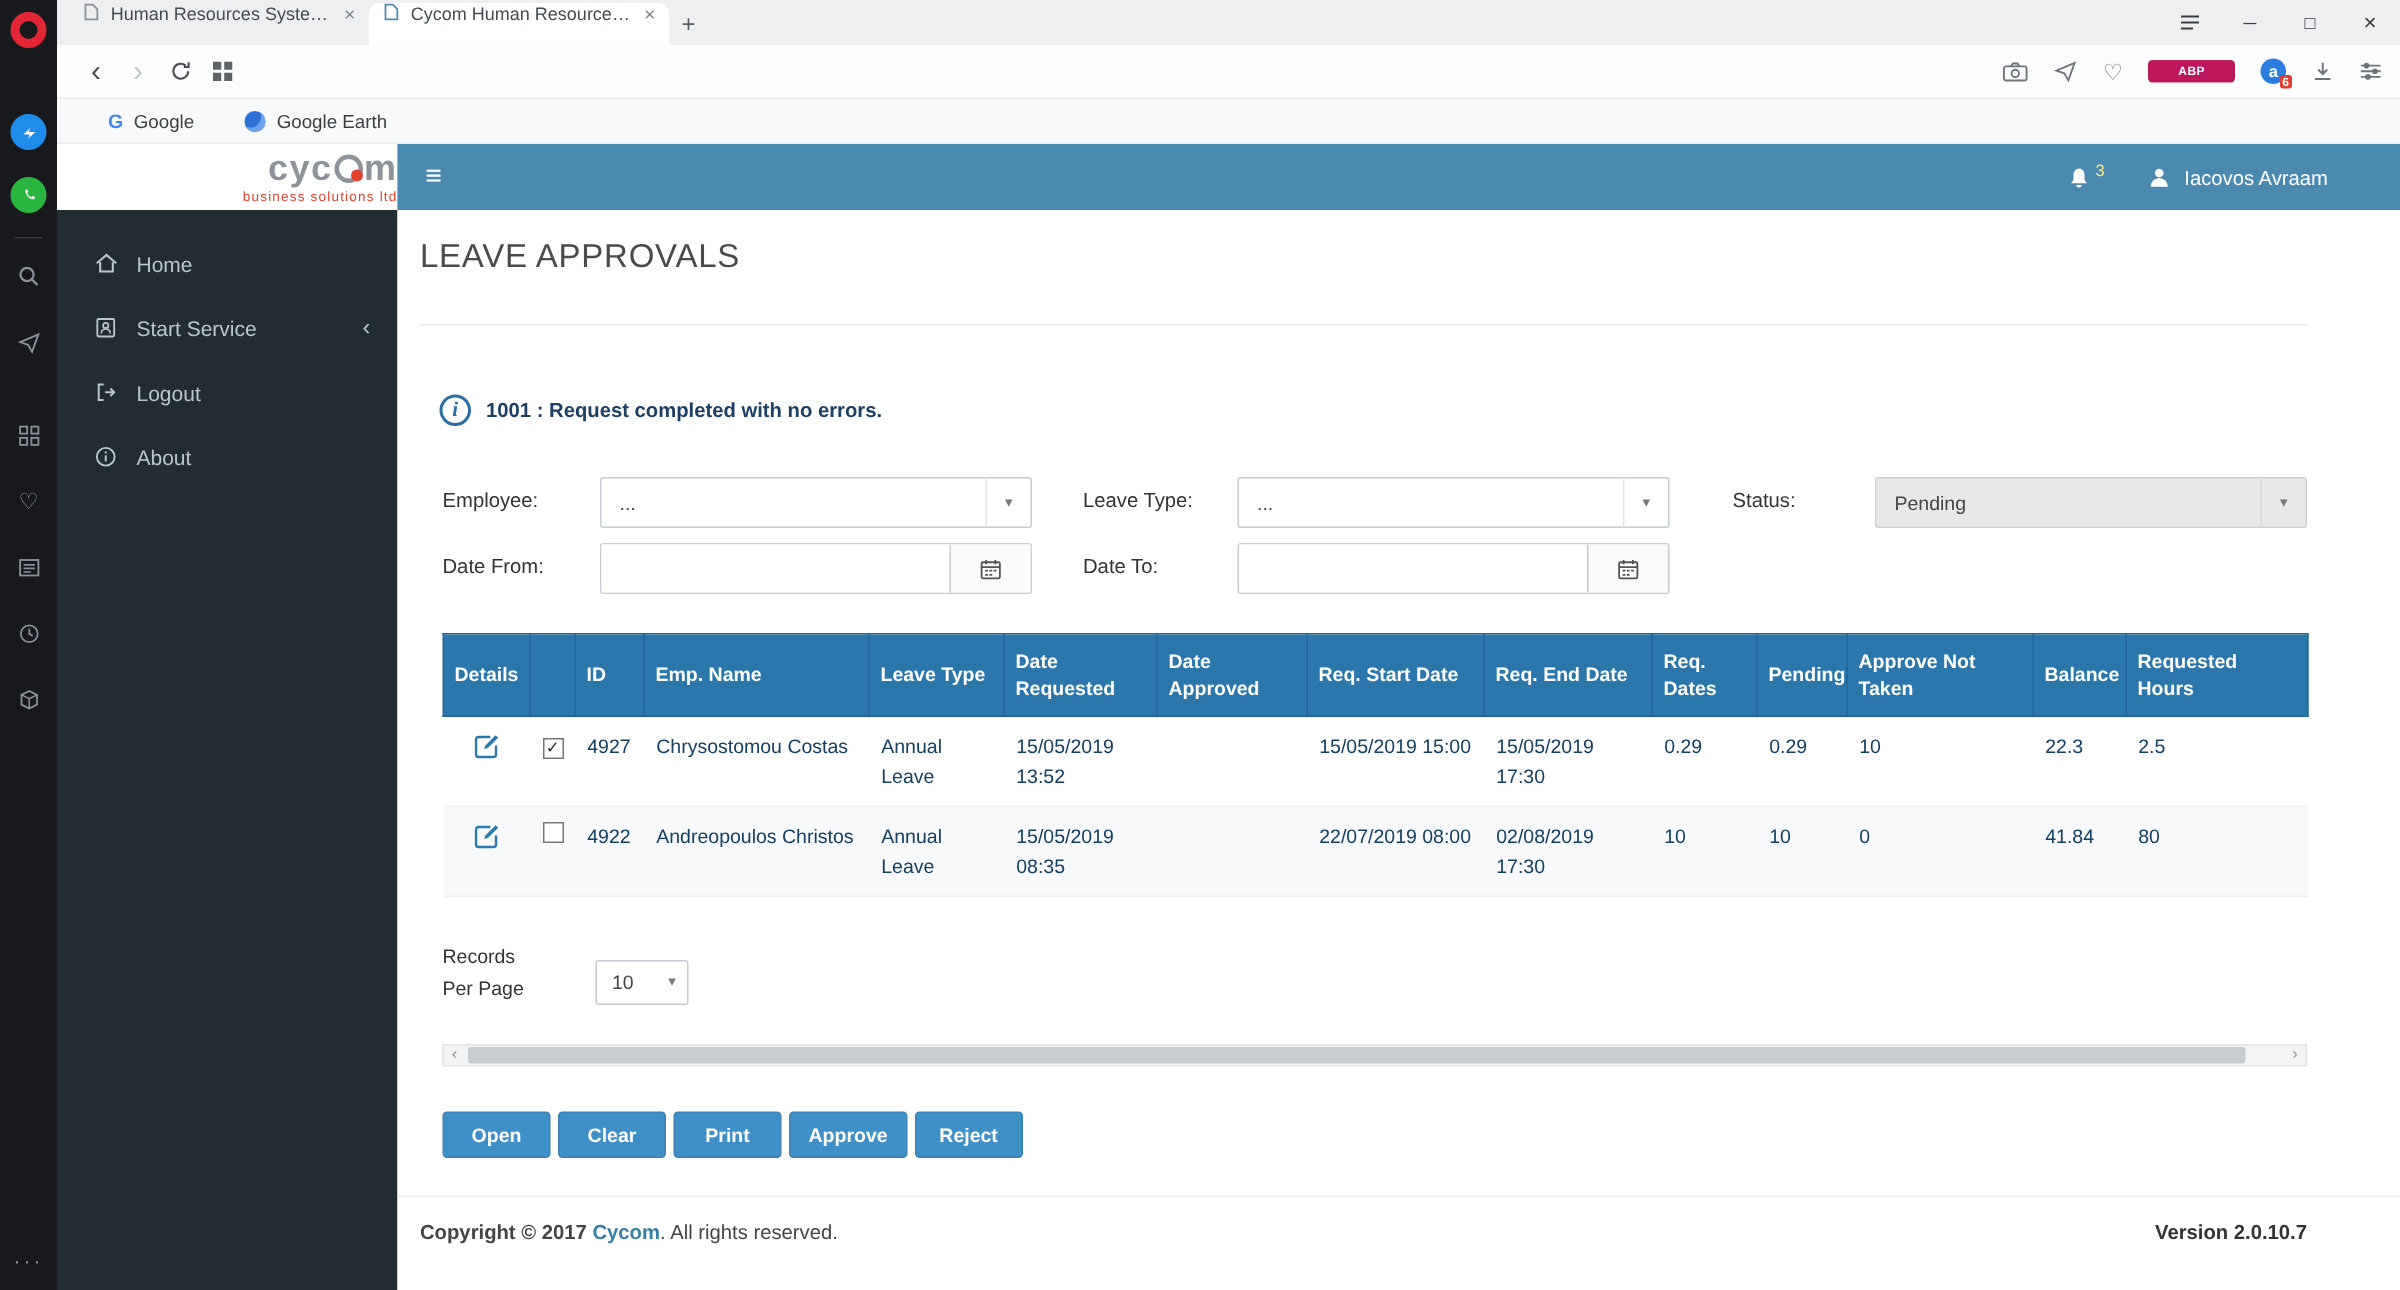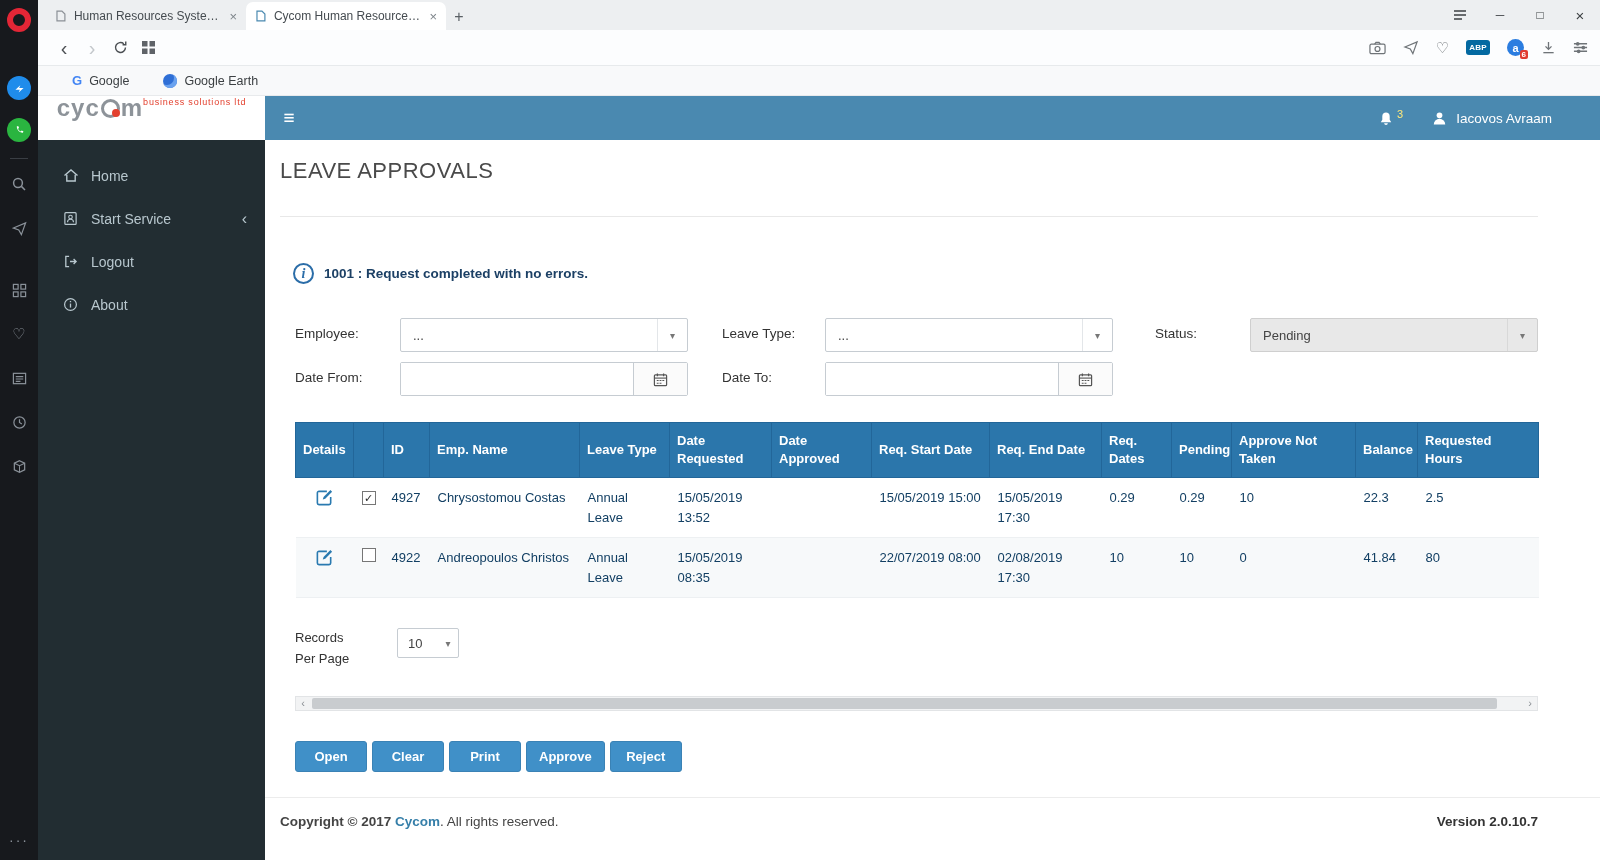--- a/index.html
+++ b/index.html
@@ -14,51 +14,51 @@
   .circ.msgr{background:#1f8ceb;margin-top:44px}
   .circ.wa{background:#2ab540;margin-top:18px}
   .rail-div{width:18px;border-top:1px solid #3a3e44;margin-top:16px}
   .rail .glyph{font-size:15px;color:#8a9199}
   .rail-spacer{flex:1}
   .rail-dots{margin-bottom:12px;color:#8a9199;letter-spacing:2px;font-size:14px;cursor:pointer}
 
   
   .chrome{position:absolute;left:38px;top:0;width:1562px}
   .tabbar{height:30px;background:#edeff1;display:flex;align-items:flex-end;padding-left:8px;position:relative}
-  .tab{height:28px;display:flex;align-items:center;gap:7px;padding:0 9px;font-size:12px;color:#454b50;border-radius:7px 7px 0 0;cursor:pointer;max-width:200px}
+  .tab{height:28px;display:flex;align-items:flex-start;gap:7px;padding:0 9px;font-size:12px;color:#454b50;border-radius:7px 7px 0 0;cursor:pointer;max-width:200px}
   .tab .ttl{white-space:nowrap;overflow:hidden;text-overflow:ellipsis;max-width:150px}
   .tab.active{background:#fff}
   .tab .x{color:#7d848a;font-size:13px;cursor:pointer}
   .newtab{width:26px;height:26px;display:flex;align-items:center;justify-content:center;font-size:16px;color:#5a6065;cursor:pointer}
   .wincontrols{position:absolute;right:0;top:0;height:30px;display:flex;align-items:center;gap:0}
   .wbtn{width:40px;height:30px;display:flex;align-items:center;justify-content:center;color:#3c4043;font-size:12px;cursor:pointer}
   .toolbar{height:36px;background:#fcfdfe;display:flex;align-items:center;padding:0 12px;border-bottom:1px solid #e7eaec}
   .navbtn{width:28px;height:28px;display:flex;align-items:center;justify-content:center;cursor:pointer;color:#4a4e52}
   .navbtn.fwd{color:#c3c7cb}
   .navbtn .big{font-size:20px;line-height:1}
   .urlarea{display:flex;align-items:center;gap:8px;margin-left:14px;flex:1;min-width:0}
   .secbadge{display:flex;align-items:center;gap:5px;color:#70757a;font-size:12px;cursor:pointer}
   .urltext{font-size:13px;white-space:nowrap;cursor:text}
   .urltext .host{color:#202124}
   .urltext .path{color:#8a9096}
   .toolright{display:flex;align-items:center;gap:17px;margin-left:auto;color:#6f7478}
   .tricon{cursor:pointer;display:flex;align-items:center;justify-content:center}
   .heartg{font-size:15px;color:#6f7478}
-  .abp{background:#0369a1;color:#fff;font-size:8px;font-weight:bold;border-radius:3px;padding:3px 3px;letter-spacing:.3px}
+  .abp{background:#be185d;color:#fff;font-size:8px;font-weight:bold;border-radius:3px;padding:3px 20px;letter-spacing:.3px}
   .ext-a{position:relative;width:17px;height:17px;border-radius:50%;background:#2b7de0;color:#fff;font-size:11px;font-weight:bold;display:flex;align-items:center;justify-content:center}
   .ext-a .cnt{position:absolute;right:-4px;bottom:-3px;background:#e03c31;color:#fff;font-size:8px;border-radius:2px;padding:0 2px;line-height:9px}
   .bookbar{height:30px;background:#f8f9fa;display:flex;align-items:center;padding-left:34px;gap:34px;border-bottom:1px solid #e8eaec}
   .bm{display:flex;align-items:center;gap:7px;font-size:12.5px;color:#3c4043;cursor:pointer}
   .gglyph{color:#4285f4;font-weight:bold;font-size:13px}
   .globe{width:14px;height:14px;border-radius:50%;background:#2f6fd6;box-shadow:inset -3px -3px 0 #6aa2ef}
 
   
   .app{position:absolute;left:38px;top:96px;width:1562px;height:764px;display:flex}
   .side{width:227px;background:#222d32;flex-shrink:0;display:flex;flex-direction:column}
-  .logo{height:44px;background:#fff;display:flex;flex-direction:row;align-items:flex-start;justify-content:center;cursor:pointer}
+  .logo{height:44px;background:#fff;display:flex;flex-direction:column;align-items:flex-end;justify-content:center;cursor:pointer}
   .logorow{display:flex;align-items:center;line-height:1}
   .logotext{font-size:24px;font-weight:bold;color:#8d9399;letter-spacing:1px}
   .logoq{width:19px;height:19px;border-radius:50%;border:3px solid #8d9399;position:relative;margin:0 1px}
   .logoq .dot{position:absolute;right:-3px;bottom:-2px;width:8px;height:8px;border-radius:50%;background:#e3402e}
   .logosub{font-size:9px;color:#e3402e;letter-spacing:.8px;margin-top:1px}
   .menu{padding-top:14px}
   .mitem{height:43px;display:flex;align-items:center;gap:12px;padding-left:24px;color:#b8c7ce;font-size:14px;cursor:pointer;position:relative}
   .mitem .mico{width:17px;display:flex;justify-content:center}
   .mitem .chev{position:absolute;right:18px;font-size:16px;color:#b8c7ce}
 
@@ -91,21 +91,21 @@
   .calbtn{width:54px;border-left:1px solid #c6ccd2;background:#fbfbfb;display:flex;align-items:center;justify-content:center;cursor:pointer}
 
   table.grid{border-collapse:collapse;table-layout:fixed;width:1243px;margin:26px 0 0 15px;font-size:13px}
   .grid th{background:#2b76ab;color:#fff;text-align:left;vertical-align:middle;padding:6px 7px;border:1px solid #226699;font-weight:bold;height:55px;line-height:1.35}
   .grid td{color:#123f63;padding:10px 8px;vertical-align:top;height:56px;border-bottom:1px solid #edf0f2;line-height:1.5}
   .grid tr.alt td{background:#f7f9fa}
   .td-c{text-align:center}
   .cb{width:14px;height:14px;border:1px solid #767676;background:#fff;font-size:11px;line-height:12px;text-align:center;color:#2b2b2b;display:inline-block;cursor:pointer}
   .editbtn{display:inline-block;cursor:pointer}
 
-  .rpp{margin:30px 0 0 15px;display:flex;align-items:flex-start;gap:30px}
+  .rpp{margin:30px 0 0 15px;display:flex;align-items:flex-end;gap:30px}
   .rpp .lbl{width:72px;font-size:13px;color:#333;line-height:1.6}
   .sel.small{width:62px;height:30px}
   .sel.small .val{padding-left:10px}
   .sel.small .caret{width:20px;border-left:0}
 
   .hscroll{margin:26px 0 0 15px;width:1243px;height:15px;display:flex;align-items:center;background:#f2f3f4;border:1px solid #e2e4e6;cursor:pointer}
   .harrow{width:14px;text-align:center;color:#8a8f94;font-size:11px;line-height:13px}
   .htrack{flex:1;height:13px;position:relative}
   .hthumb{position:absolute;left:2px;top:1px;height:11px;width:calc(100% - 28px);background:#c9cccf;border-radius:2px}
 

